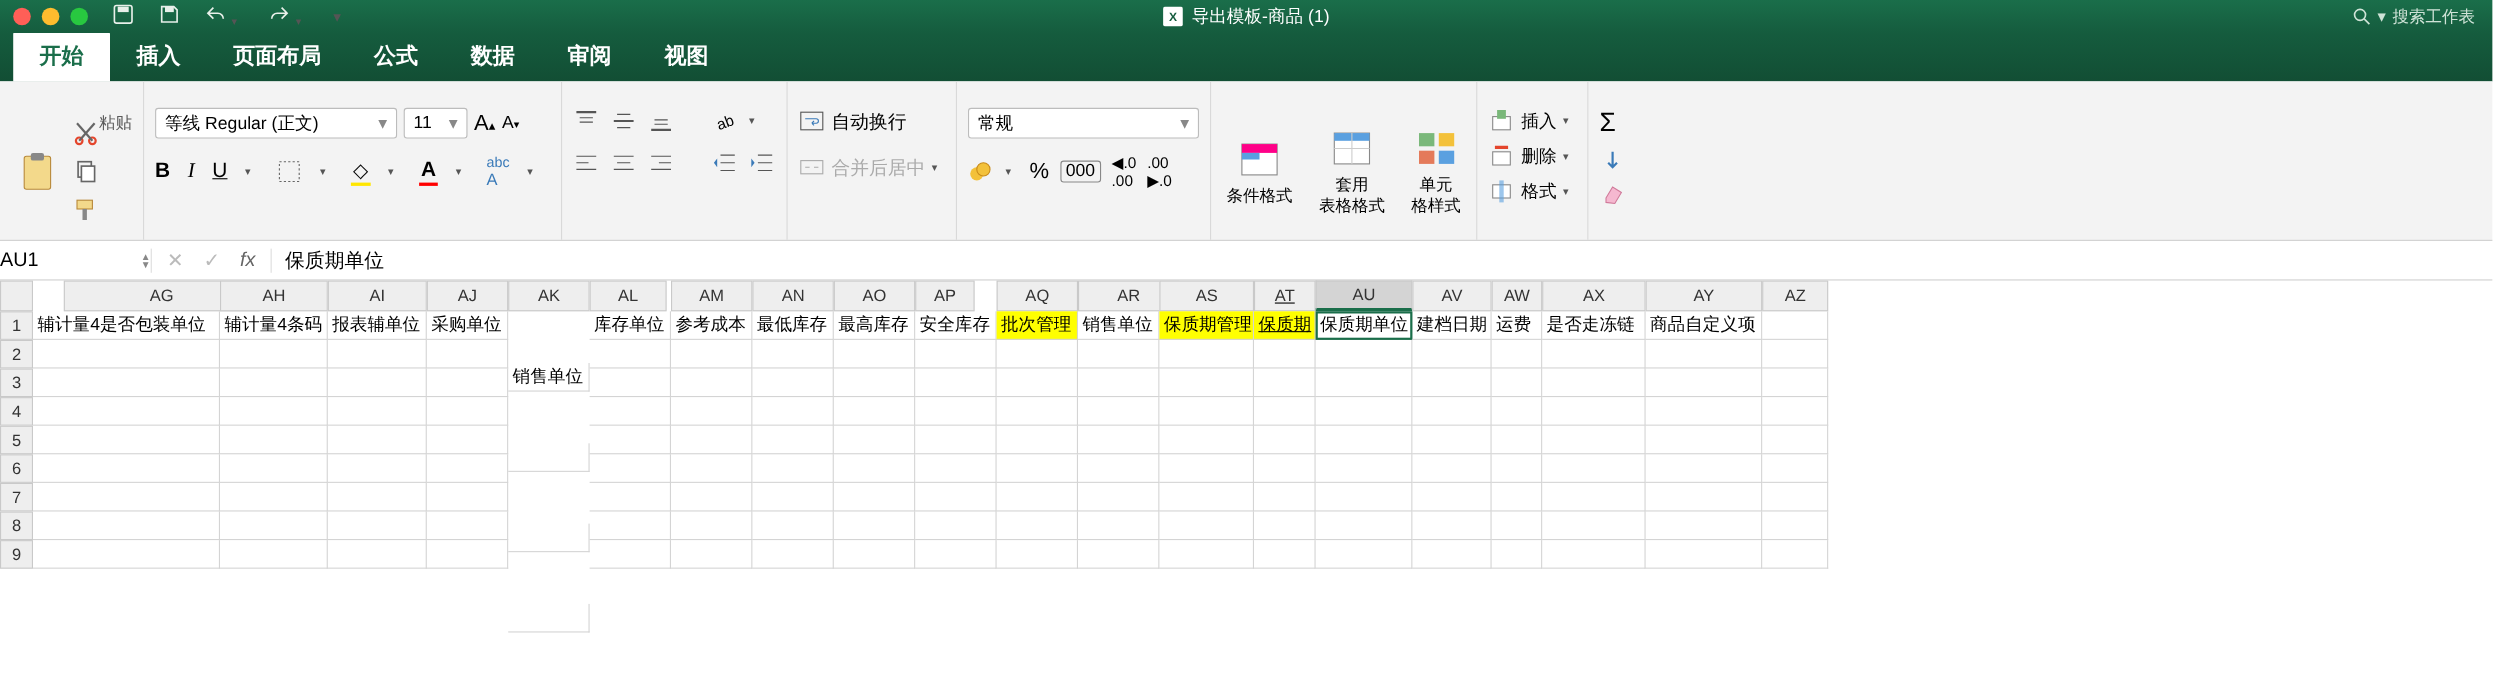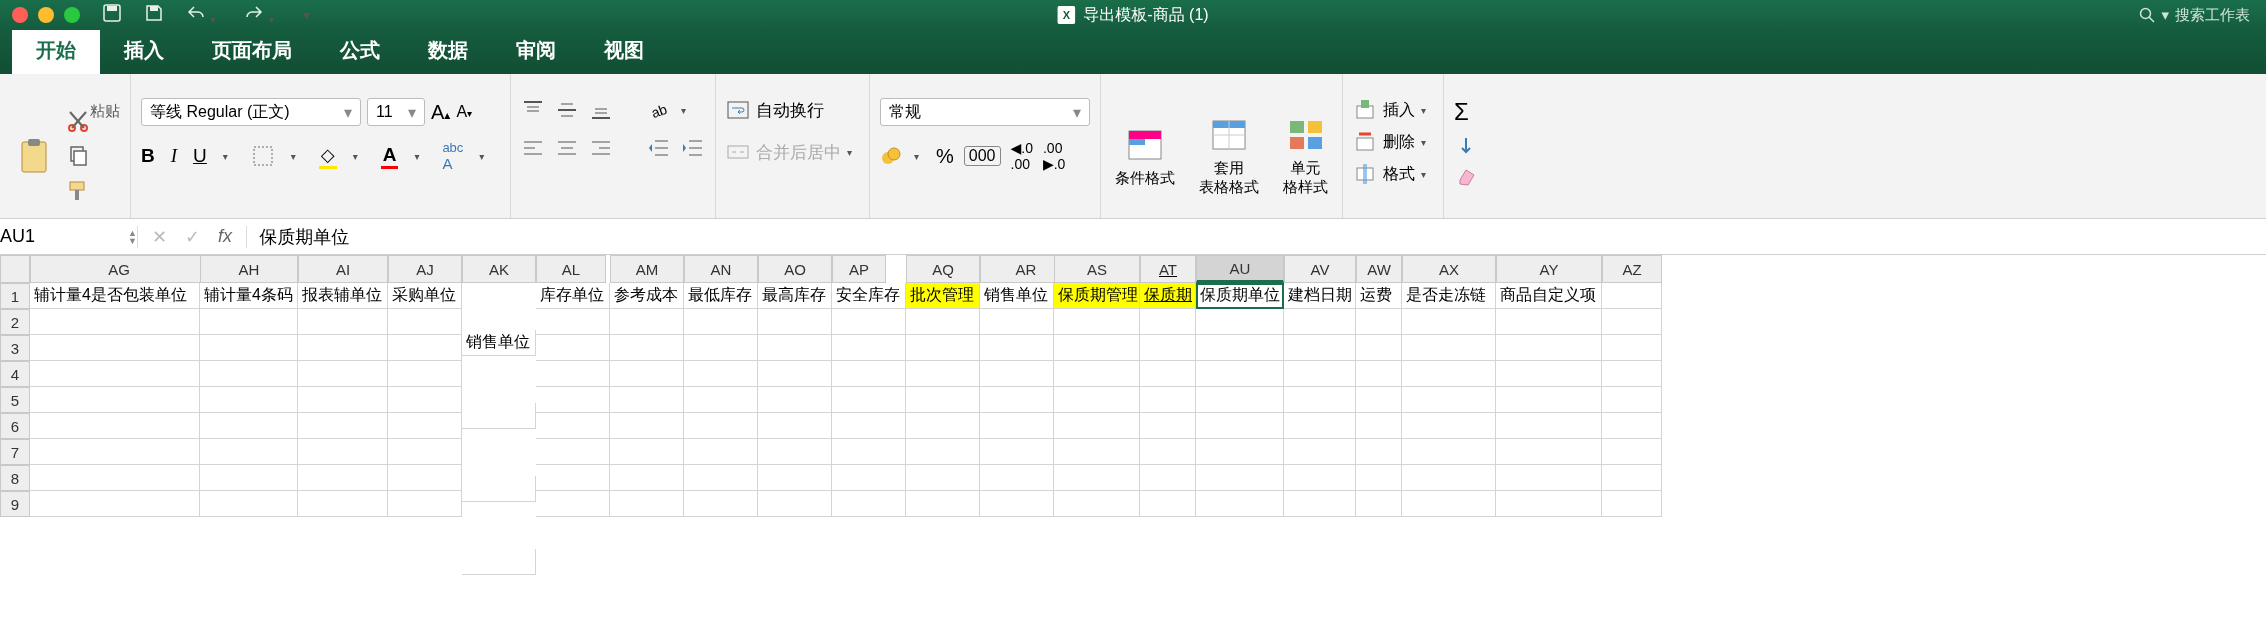--- a/index.html
+++ b/index.html
@@ -375,21 +375,21 @@
         <div class="rowhdr">4</div>
         <div class="rowhdr">5</div>
         <div class="rowhdr">6</div>
         <div class="rowhdr">7</div>
         <div class="rowhdr">8</div>
         <div class="rowhdr">9</div>
       </div>
   </div>
   <div id="cols" class="cols">
       <div class="colblock" style="width: 170px;">
-        <div class="colhdr" style="width: 178px;">AG</div>
+        <div class="colhdr" style="width: 178px; margin-left: 28px;">AG</div>
         <div class="cell">辅计量4是否包装单位</div>
         <div class="cell"></div>
         <div class="cell"></div>
         <div class="cell"></div>
         <div class="cell"></div>
         <div class="cell"></div>
         <div class="cell"></div>
         <div class="cell"></div>
         <div class="cell"></div>
       </div>

